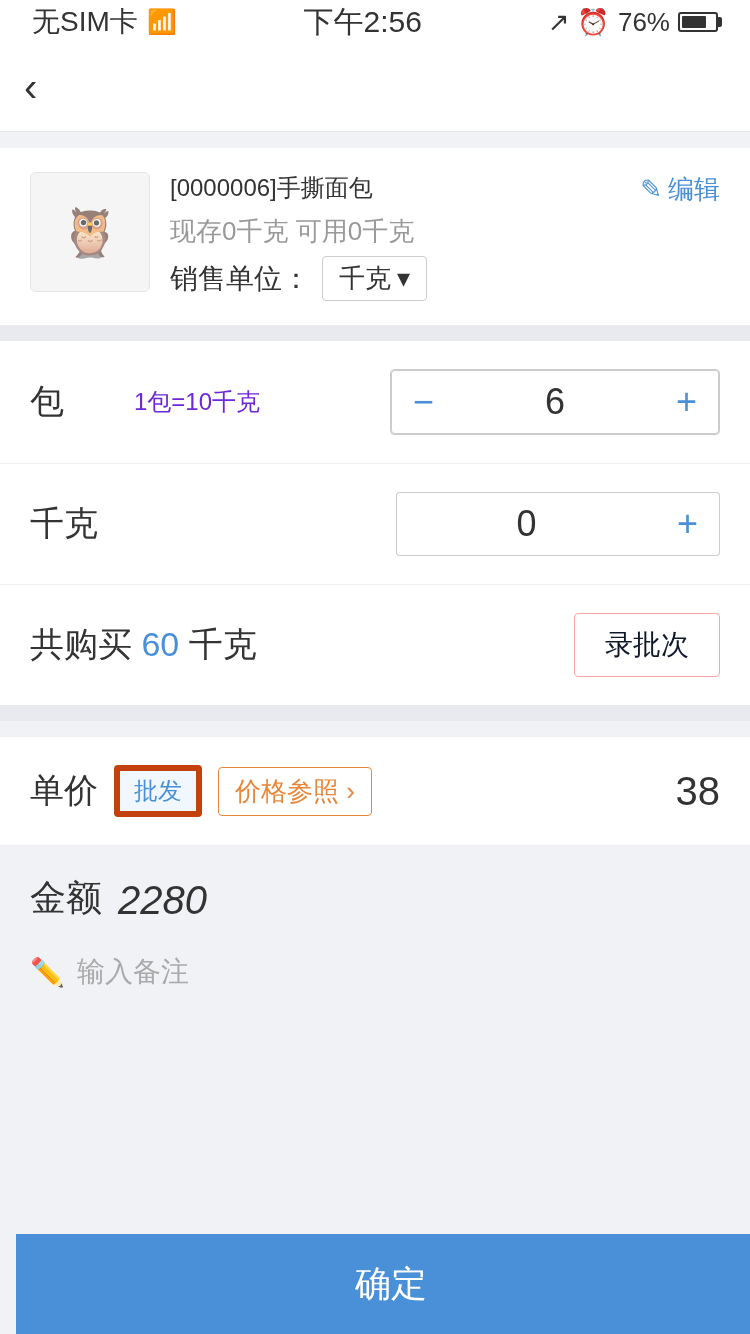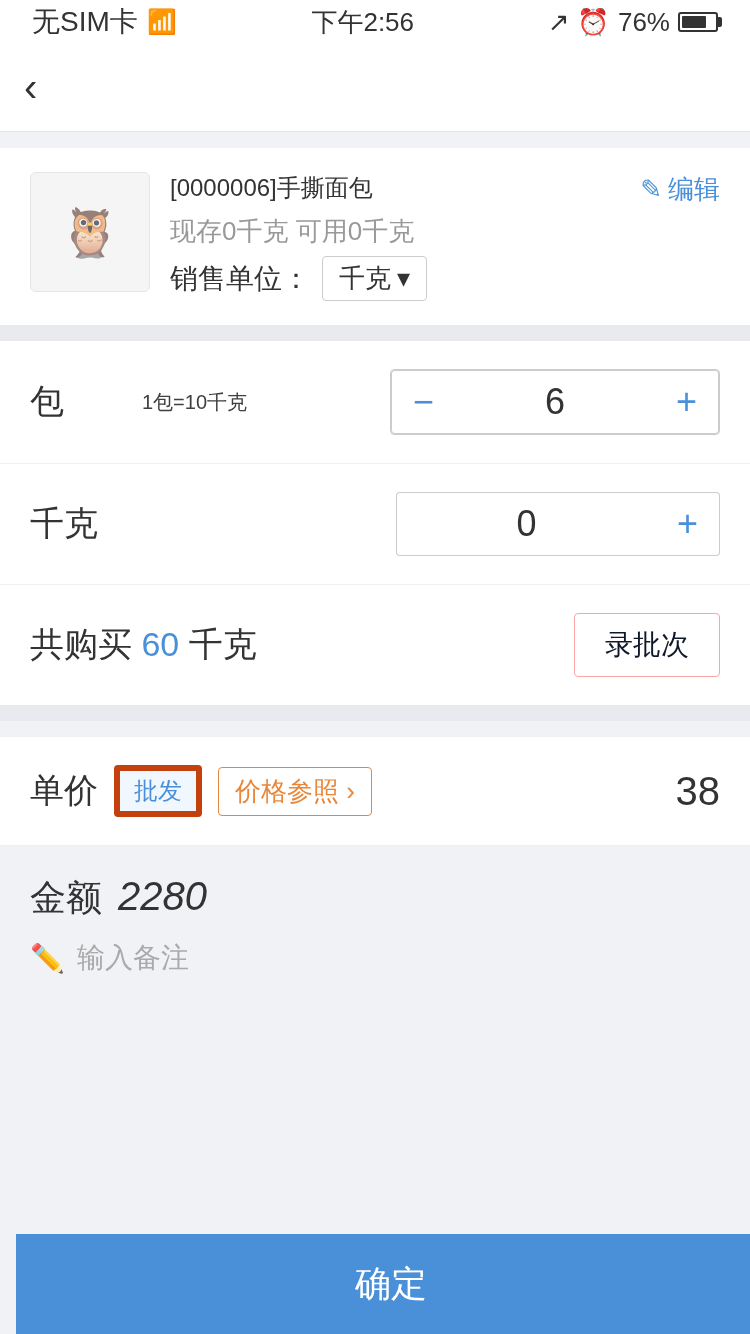--- a/index.html
+++ b/index.html
@@ -19,21 +19,21 @@
       height: 44px;
       background: #fff;
       display: flex;
       align-items: center;
       justify-content: space-between;
       padding: 0 32px;
       font-size: 28px;
       color: #333;
     }
     .status-left { display: flex; align-items: center; gap: 10px; }
-    .status-center { font-size: 26px; font-weight: 500; }
+    .status-center { font-size: 30px; font-weight: 500; }
     .status-right { display: flex; align-items: center; gap: 8px; font-size: 26px; }
     .wifi-icon { font-size: 24px; }
     .battery-bar {
       width: 40px; height: 20px;
       border: 2px solid #333;
       border-radius: 3px;
       position: relative;
       display: inline-flex;
       align-items: center;
       padding: 2px;
@@ -162,23 +162,23 @@
       padding: 28px 30px;
       border-bottom: 1px solid #f0f0f0;
       gap: 20px;
     }
     .input-label {
       min-width: 80px;
       font-size: 34px;
       color: #333;
     }
     .input-sublabel {
-      font-size: 20px;
-      color: #404040;
-      margin-left: 12px;
+      font-size: 24px;
+      color: #6d28d9;
+      margin-left: 4px;
     }
     .input-controls {
       display: flex;
       align-items: center;
       margin-left: auto;
       border: 1px solid #ccc;
       border-radius: 4px;
       overflow: visible;
     }
     .input-btn {
@@ -286,23 +286,23 @@
       color: #333;
     }
 
     
     .amount-section {
       background: #f0f2f5;
       padding: 28px 30px 10px 30px;
     }
     .amount-row {
       display: flex;
-      align-items: flex-start;
+      align-items: flex-end;
       gap: 16px;
-      margin-bottom: 16px;
+      margin-bottom: 30px;
     }
     .amount-label { font-size: 36px; color: #333; }
     .amount-value { font-size: 40px; color: #333; font-weight: 500; font-style: italic; }
     .note-row {
       display: flex;
       align-items: center;
       gap: 12px;
       padding-bottom: 16px;
     }
     .note-icon { font-size: 28px; color: #aaa; }

